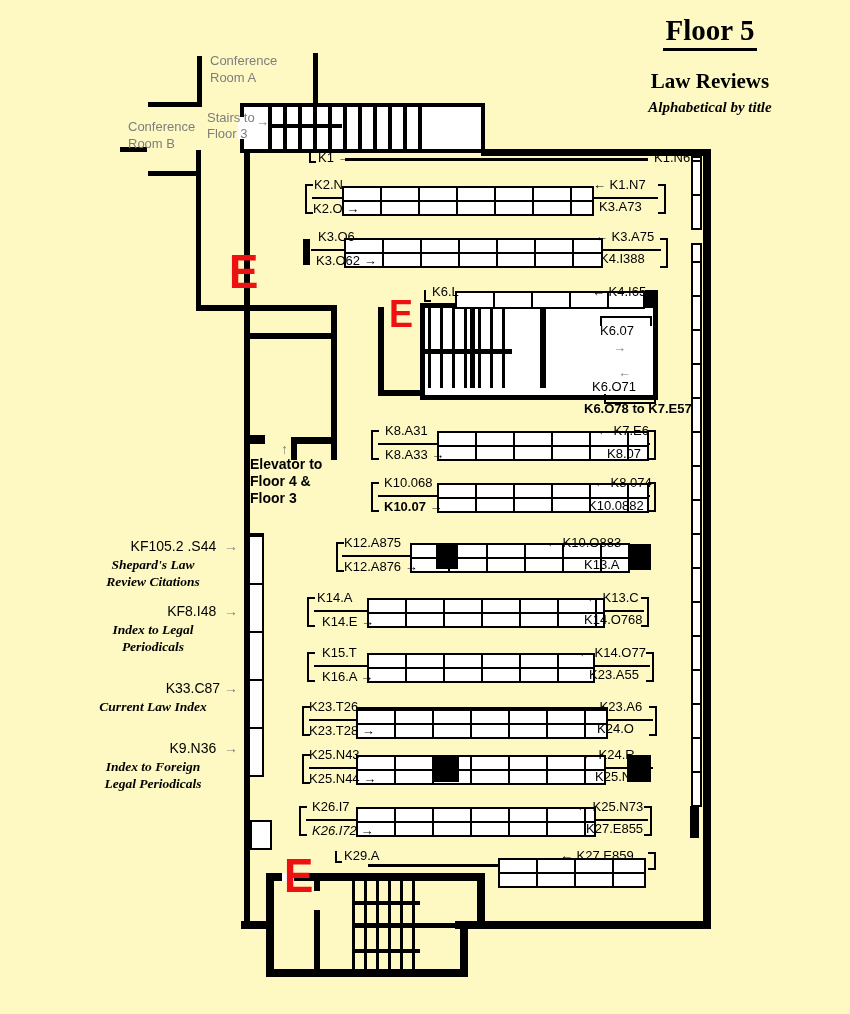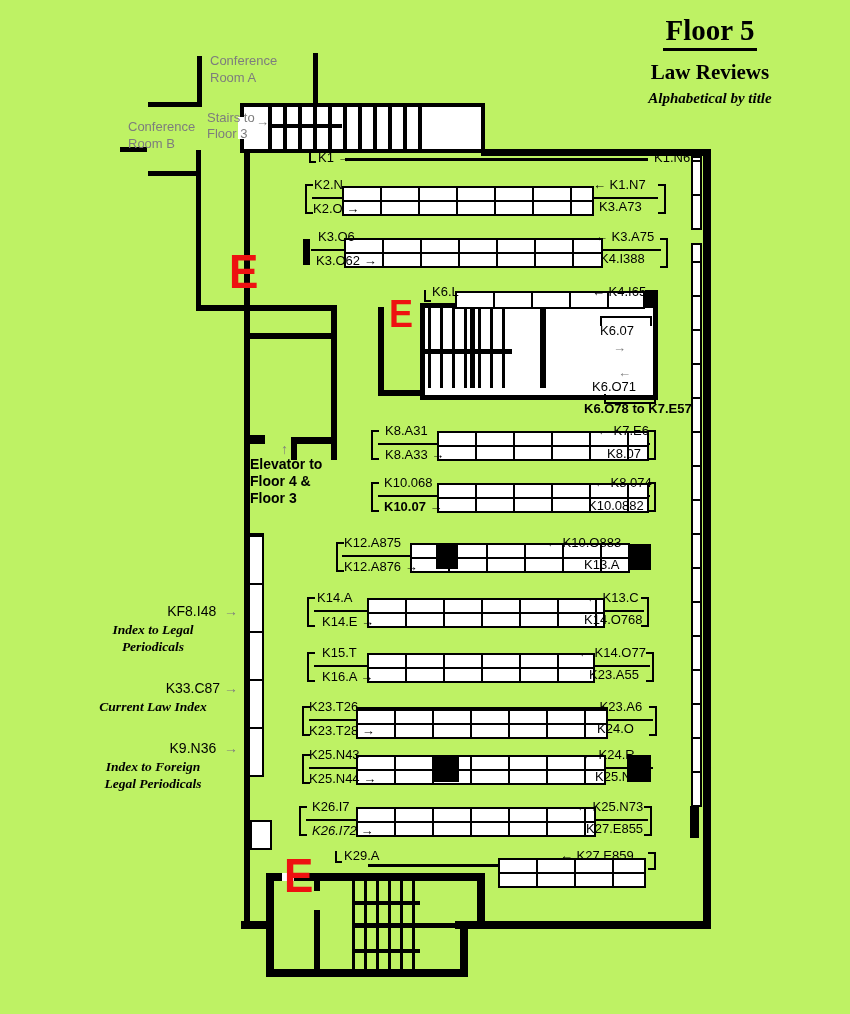--- a/index.html
+++ b/index.html
@@ -1,16 +1,16 @@
 <!DOCTYPE html>
 <html><head>
 <meta charset="utf-8">
 <style>
   html,body{margin:0;padding:0;background:#fff;}
-  #map{position:relative;width:850px;height:1014px;background:#bef264;overflow:hidden;
+  #map{position:relative;width:850px;height:1014px;background:#fef9c3;overflow:hidden;
        font-family:"Liberation Sans",sans-serif;}
   .w{position:absolute;background:#000;}                    
   .ln{position:absolute;background:#000;height:2px;}        
   .lb{position:absolute;font:13px/1.15 "Liberation Sans",sans-serif;color:#000;white-space:nowrap;}
   .gy{color:#7d7d7d;}
   .bd{font-weight:bold;}
   .bl{position:absolute;width:6px;height:26px;border:2px solid #000;border-right:none;}
   .br{position:absolute;width:6px;height:26px;border:2px solid #000;border-left:none;}
   .tk{position:absolute;width:5px;height:10px;border-left:2px solid #000;border-bottom:2px solid #000;}
   .box{position:absolute;background-color:#fff;border:2px solid #000;
@@ -24,21 +24,21 @@
       background-image:repeating-linear-gradient(0deg,transparent 0,transparent 46px,#000 46px,#000 48px);}
   .sb{position:absolute;border:4px solid #000;background:#fff;}
   .sb5{position:absolute;border:5px solid #000;background:#fff;}
   .trTop{position:absolute;background-image:repeating-linear-gradient(90deg,#000 0,#000 4px,transparent 4px,transparent 15px);}
   .tr90{position:absolute;background-image:repeating-linear-gradient(90deg,#000 0,#000 3px,transparent 3px,transparent 12px);}
   .ex{position:absolute;color:#ee1111;font-family:"Liberation Sans",sans-serif;font-weight:700;line-height:1;transform:scaleY(1.08);}
   .desc{font:bold italic 13.5px/1.25 "Liberation Serif",serif;text-align:center;}
   .call{font:14px "Liberation Sans",sans-serif;text-align:right;}
   #title{position:absolute;left:615px;top:14px;width:190px;text-align:center;}
   #title .t1{display:inline-block;font:bold 29px "Liberation Serif",serif;border-bottom:3px solid #000;padding:0 3px 1px;}
-  #title .t2{font:bold 21px "Liberation Serif",serif;margin-top:9px;}
+  #title .t2{font:bold 21px "Liberation Serif",serif;margin-top:18px;}
   #title .t3{font:bold italic 15px "Liberation Serif",serif;margin-top:5px;}
   .brk-top{position:absolute;height:8px;border:2px solid #000;border-bottom:none;}
   .brk-bot{position:absolute;height:8px;border:2px solid #000;border-top:none;}
   .wh{position:absolute;background:#fff;}
 </style>
 </head>
 <body>
 
 <div id="map">
 
@@ -233,20 +233,25 @@
   <div class="lb gy" style="left:128px;top:118px;line-height:17px;">
     <div>Conference</div>
     <div>Room B</div>
   </div>
   <div class="lb gy" style="left:207px;top:110px;line-height:16px;">
     <div>Stairs to</div>
     <div>Floor 3</div>
   </div>
   <div class="lb gy" style="left:256px;top:115px;">→</div>
 
+  <div style="position:absolute;left:68px;top:538px;width:170px;">
+    <div class="call"><span>KF105.2 .S44</span>&nbsp;&nbsp;<span class="gy">→</span></div>
+    <div class="desc" style="margin-top:3px;">Shepard's Law</div>
+    <div class="desc">Review Citations</div>
+  </div>
   <div style="position:absolute;left:68px;top:603px;width:170px;">
     <div class="call"><span>KF8.I48</span>&nbsp;&nbsp;<span class="gy">→</span></div>
     <div class="desc" style="margin-top:3px;">Index to Legal</div>
     <div class="desc">Periodicals</div>
   </div>
   <div style="position:absolute;left:68px;top:680px;width:170px;">
     <div class="call"><span>K33.C87</span>&nbsp;<span class="gy">→</span></div>
     <div class="desc" style="margin-top:3px;">Current Law Index</div>
   </div>
   <div style="position:absolute;left:68px;top:740px;width:170px;">

